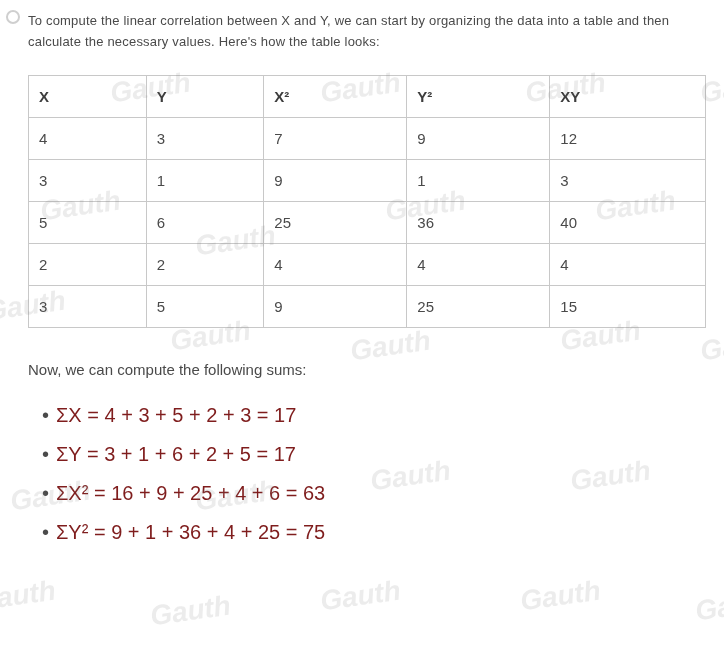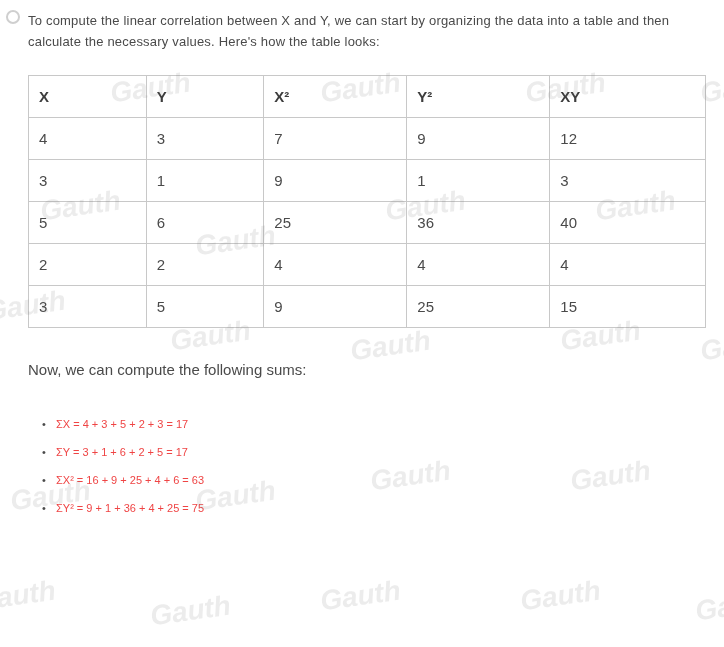--- a/index.html
+++ b/index.html
@@ -37,30 +37,30 @@
     font-weight: 400;
     color: #4a4a4a;
   }
   table.data th {
     font-weight: 700;
     color: #3d3d3d;
   }
   .after {
     font-size: 15px;
     line-height: 1.6;
-    margin-bottom: 36px;
+    margin-bottom: 22px;
   }
   ul.sums {
     list-style: none;
     padding: 0 0 0 14px;
     margin: 0;
   }
   ul.sums li {
-    font-size: 11px;
-    color: #ef4444;
+    font-size: 20px;
+    color: #7f1d1d;
     margin-bottom: 16px;
     position: relative;
     padding-left: 14px;
   }
   ul.sums li::before {
     content: "•";
     position: absolute;
     left: 0;
     top: 0;
     color: #4a4a4a;

